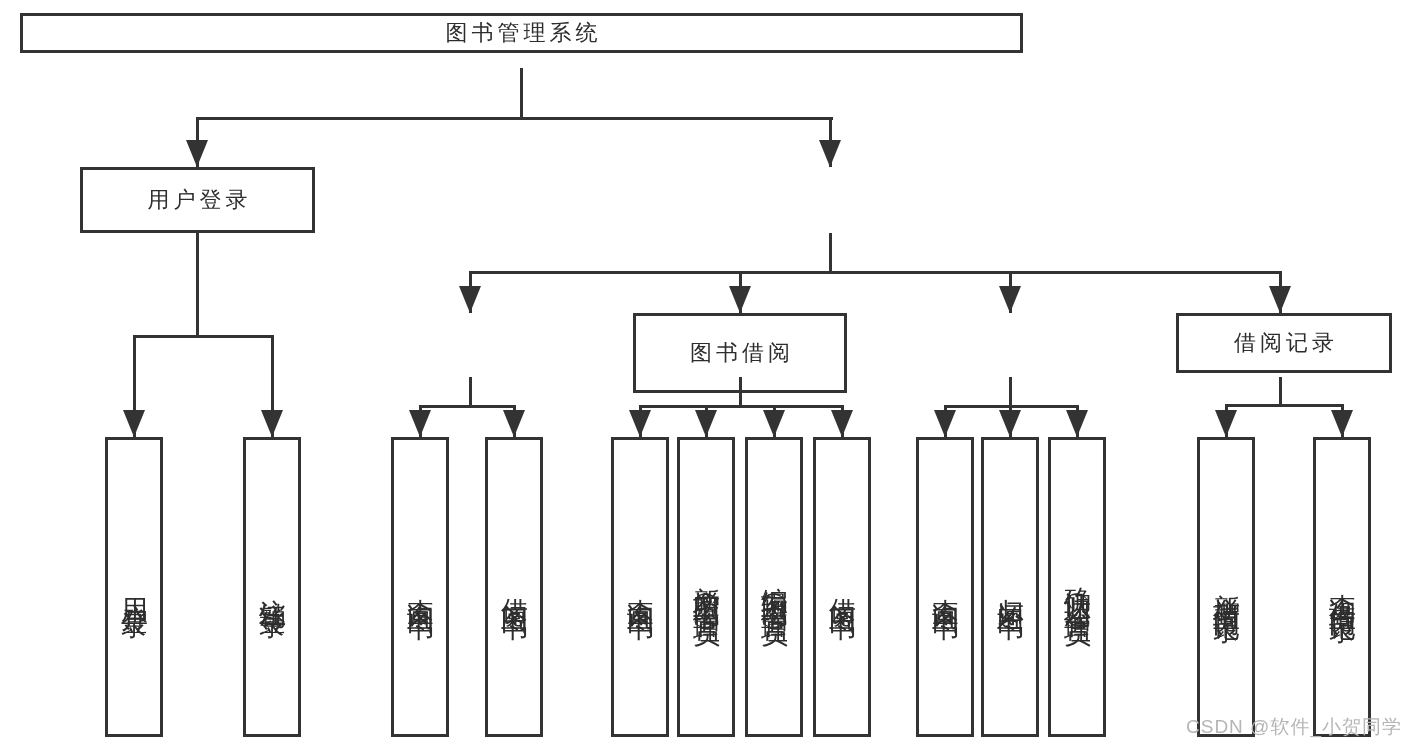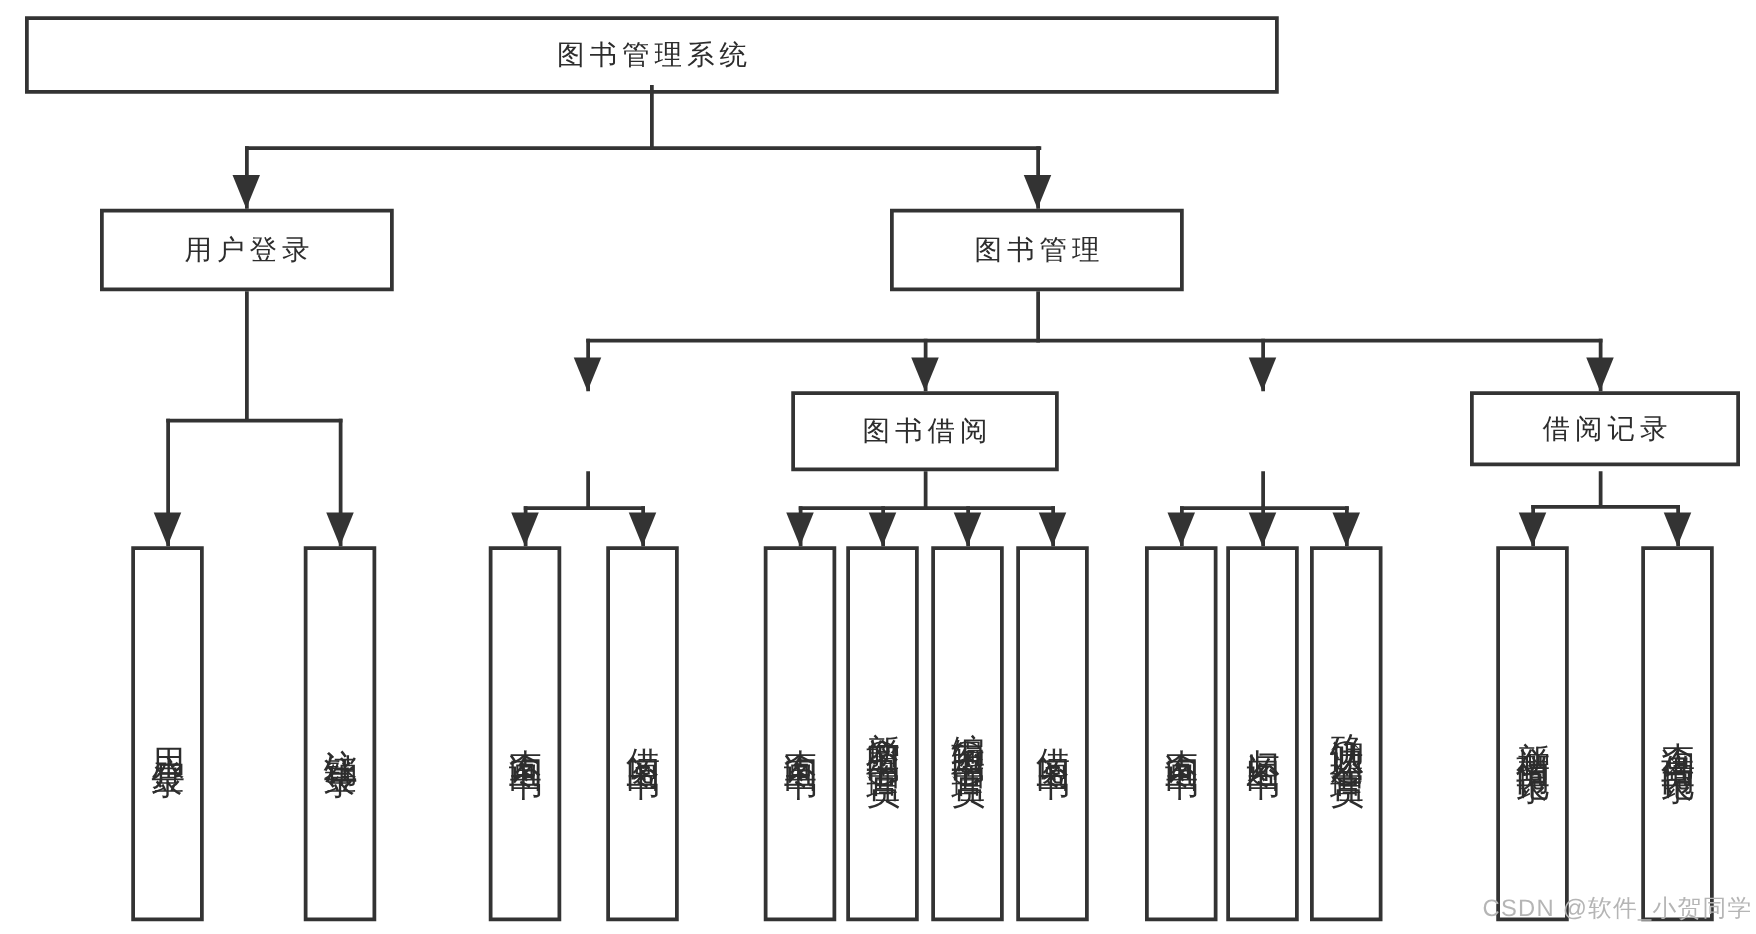--- a/index.html
+++ b/index.html
@@ -34,32 +34,29 @@
   .watermark{
     position:absolute;left:1186px;top:714px;font-size:19px;color:var(--wm);
     letter-spacing:1px;white-space:nowrap;
   }
 </style>
 </head>
 <body>
 
 <div class="canvas">
 
-  <div class="box hbox" style="left:20px;top:13px;width:1003px;height:62px">
+  <div class="box hbox" style="left:20px;top:13px;width:1003px;height:40px">
     <span>图书管理系统</span>
   </div>
 
   <div class="box hbox" style="left:80px;top:167px;width:235px;height:66px">
     <span>用户登录</span>
   </div>
-  <div class="box hbox" style="left:712px;top:167px;width:235px;height:66px">
-    <span>图书管理</span>
-  </div>
 
-  <div class="box hbox" style="left:633px;top:313px;width:214px;height:64px">
+  <div class="box hbox" style="left:633px;top:313px;width:214px;height:80px">
     <span>图书借阅</span>
   </div>
   <div class="box hbox" style="left:1176px;top:313px;width:216px;height:60px">
     <span>借阅记录</span>
   </div>
 
   <div class="box vbox" style="left:105px;top:437px;width:58px;height:300px">
     <span>用户登录</span>
   </div>
   <div class="box vbox" style="left:243px;top:437px;width:58px;height:300px">

